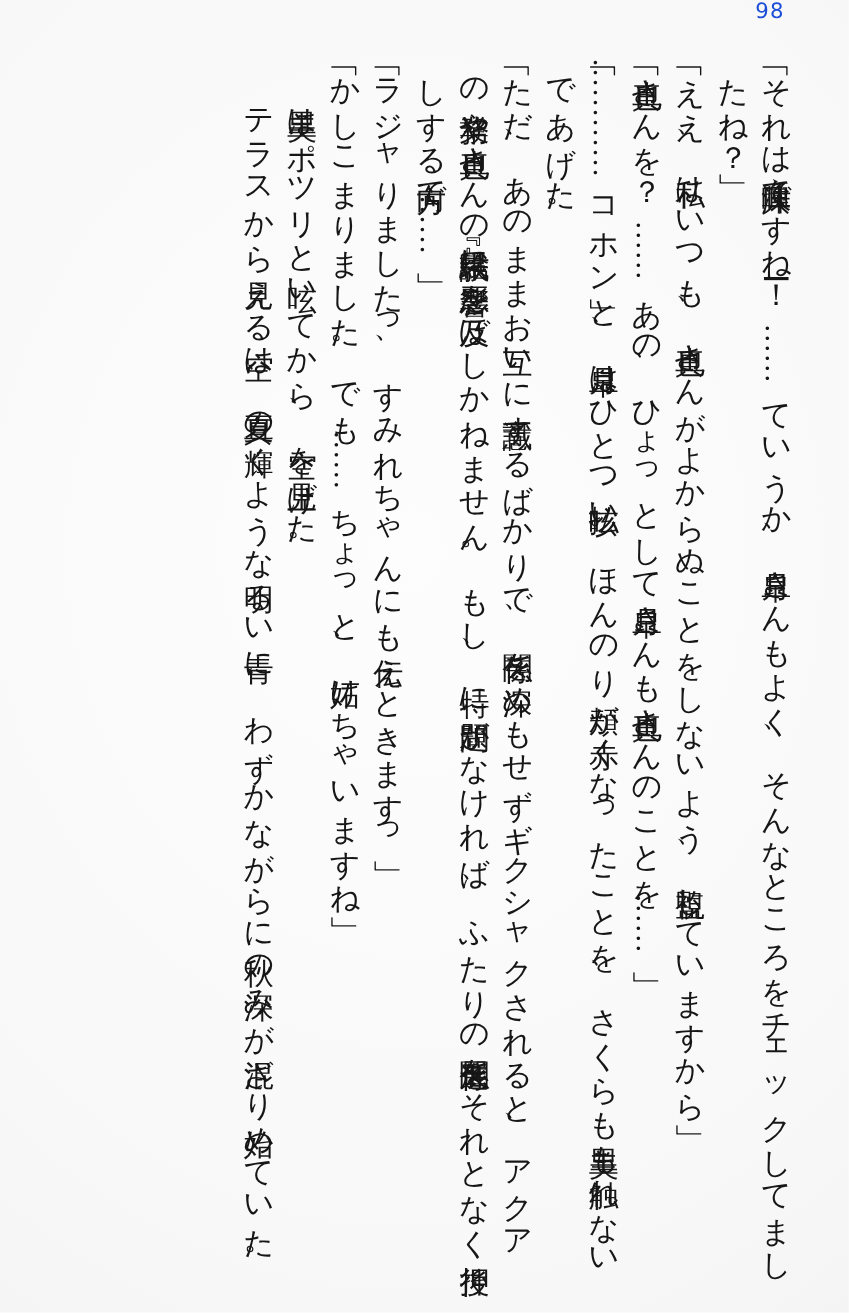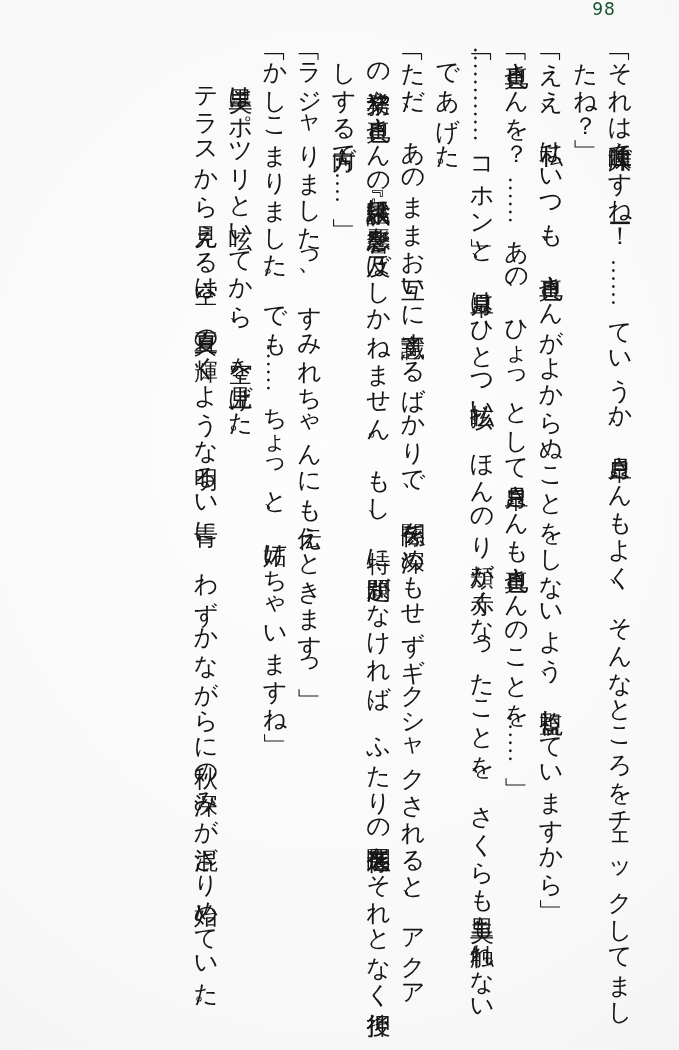--- a/index.html
+++ b/index.html
@@ -7,27 +7,27 @@
     width: 679px;
     height: 1050px;
     position: relative;
     overflow: hidden;
     background: radial-gradient(130% 100% at 48% 42%, #fdfdfd 0%, #f8f8f8 55%, #ededed 100%);
     font-family: "Liberation Serif", "DejaVu Serif", serif;
   }
   .page-number {
     position: absolute;
     top: 1px;
-    left: 584px;
+    left: 596px;
     width: 40px;
     text-align: center;
     font-size: 17px;
     line-height: 1;
     letter-spacing: 1px;
-    color: #14532d;
+    color: #1d4ed8;
     font-family: "DejaVu Sans", "Liberation Sans", sans-serif;
   }
   .text-block {
     position: absolute;
     top: 46px;
     right: 42px;
     height: 972px;
     width: 505px;
     writing-mode: vertical-rl;
     text-orientation: mixed;

